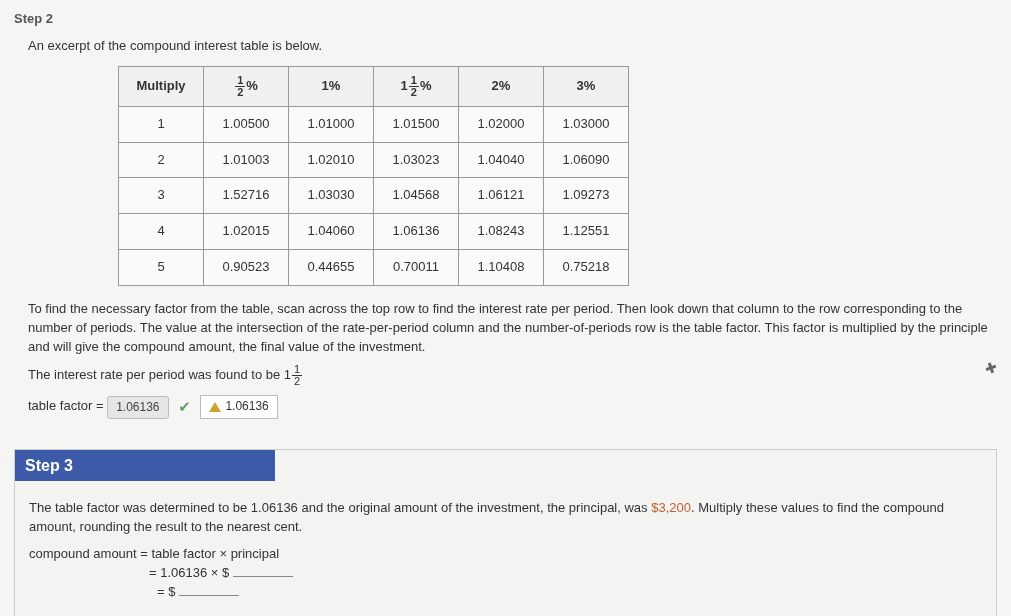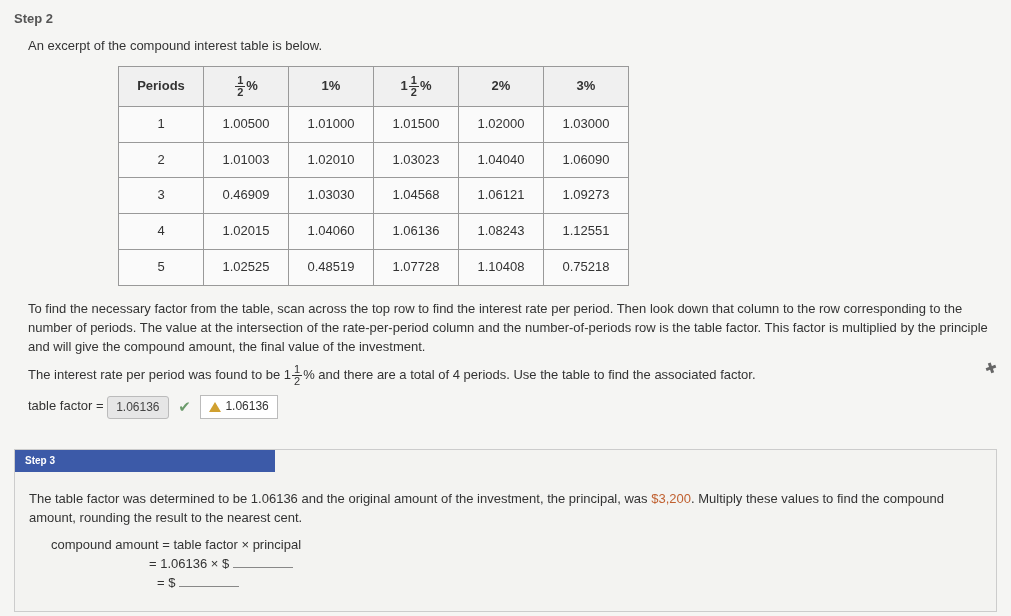--- a/index.html
+++ b/index.html
@@ -85,29 +85,29 @@
     border: 1px solid #ccc;
     background: #f3f3f1;
     padding: 0;
   }
   .step3-tab {
     display: inline-block;
     background: #3c5aa8;
     color: #fff;
     font-weight: bold;
     padding: 4px 10px;
-    font-size: 10px;
+    font-size: 16px;
     min-width: 240px;
   }
   .step3-body {
     padding: 10px 14px 18px 14px;
     font-size: 13px;
   }
   .money { color: #c06030; font-weight: 500; }
-  .eq-row { margin-left: 22px; }
+  .eq-row { margin-left: 0; }
   .eq-blank {
     display: inline-block;
     border-bottom: 1px solid #888;
     min-width: 60px;
     height: 12px;
     vertical-align: baseline;
   }
   .pin {
     float: right;
     margin-top: -6px;
@@ -120,21 +120,21 @@
 <body>
 
 <div class="step-label">Step 2</div>
 
 <div class="indent">
   <div class="para">An excerpt of the compound interest table is below.</div>
 
   <table class="comp">
     <tbody>
         <tr>
-      <th>Periods</th>
+      <th>Multiply</th>
       <th>
         <span class="frac"><span class="num">1</span><span class="den">2</span></span><span>%</span>
       </th>
       <th>1%</th>
       <th>
         1<span class="frac"><span class="num">1</span><span class="den">2</span></span><span>%</span>
       </th>
       <th>2%</th>
       <th>3%</th>
     </tr>
@@ -149,49 +149,49 @@
     <tr>
       <td>2</td>
       <td>1.01003</td>
       <td>1.02010</td>
       <td>1.03023</td>
       <td>1.04040</td>
       <td>1.06090</td>
     </tr>
     <tr>
       <td>3</td>
-      <td>0.46909</td>
+      <td>1.52716</td>
       <td>1.03030</td>
       <td>1.04568</td>
       <td>1.06121</td>
       <td>1.09273</td>
     </tr>
     <tr>
       <td>4</td>
       <td>1.02015</td>
       <td>1.04060</td>
       <td>1.06136</td>
       <td>1.08243</td>
       <td>1.12551</td>
     </tr>
     <tr>
       <td>5</td>
-      <td>1.02525</td>
-      <td>0.48519</td>
-      <td>1.07728</td>
+      <td>0.90523</td>
+      <td>0.44655</td>
+      <td>0.70011</td>
       <td>1.10408</td>
       <td>0.75218</td>
     </tr>
   </tbody>
     </table>
 
   <div class="para">To find the necessary factor from the table, scan across the top row to find the interest rate per period. Then look down that column to the row corresponding to the number of periods. The value at the intersection of the rate-per-period column and the number-of-periods row is the table factor. This factor is multiplied by the principle and will give the compound amount, the final value of the investment.</div>
 
   <div class="para">
-    <span>The interest rate per period was found to be 1</span><span class="frac"><span class="num">1</span><span class="den">2</span></span><span>% and there are a total of 4 periods. Use the table to find the associated factor.</span>
+    <span>The interest rate per period was found to be 1</span><span class="frac"><span class="num">1</span><span class="den">2</span></span>
     <span class="pin">✖</span>
   </div>
 
   <div class="para">
     <span>table factor =</span>
     <span class="answer-box">1.06136</span>
     <span class="check">✔</span>
     <span class="hint-box">
       <span class="hint-icon"></span><span>1.06136</span>
     </span>

